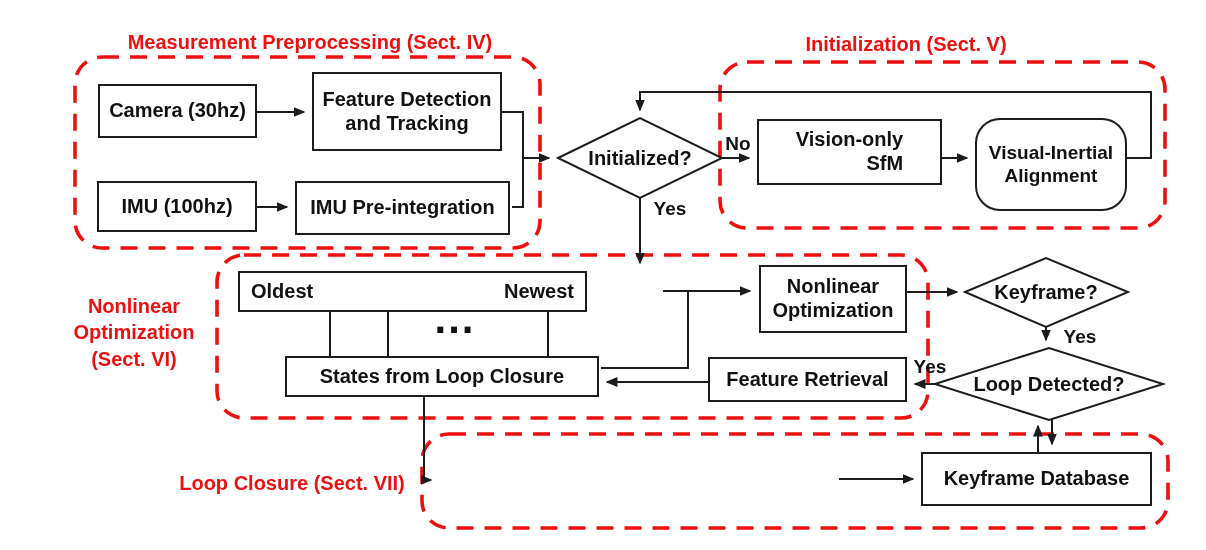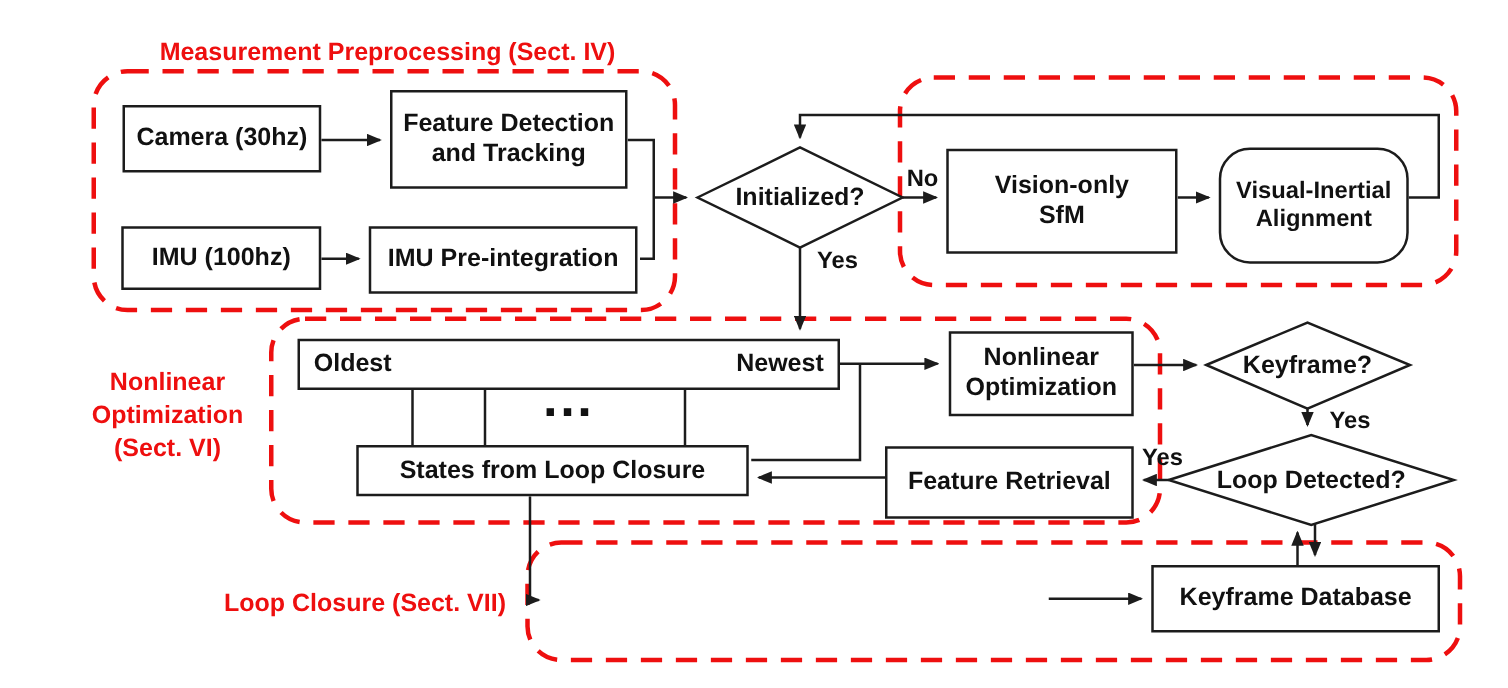--- a/index.html
+++ b/index.html
@@ -80,45 +80,46 @@
     <path class="edge" d="M330,312 V356"></path>
     <path class="edge" d="M388,312 V356"></path>
     <path class="edge" d="M548,312 V356"></path>
 
     <polygon class="diamond" points="558,158 640,118 722,158 640,198"></polygon>
     <polygon class="diamond" points="965,292 1046,258 1128,292 1046,327"></polygon>
     <polygon class="diamond" points="935,384 1049,348 1163,384 1049,420"></polygon>
   </svg>
 
   <div class="seclabel" style="left:85px;  top:29px;  width:450px;">Measurement Preprocessing (Sect. IV)</div>
+  <div class="seclabel" style="left:756px; top:31px;  width:300px;">Initialization (Sect. V)</div>
   <div class="seclabel" style="left:50px;  top:293px; width:168px;">Nonlinear
 Optimization
 (Sect. VI)</div>
   <div class="seclabel" style="left:175px; top:470px; width:234px;">Loop Closure (Sect. VII)</div>
 
   <div class="box" style="left:98px;  top:84px;  width:159px; height:54px;text-align:right;">Camera (30hz)</div>
   <div class="box" style="left:312px; top:72px;  width:190px; height:79px;">Feature Detection
 and Tracking</div>
   <div class="box" style="left:97px;  top:181px; width:160px; height:51px;">IMU (100hz)</div>
   <div class="box" style="left:295px; top:181px; width:215px; height:54px;">IMU Pre-integration</div>
-  <div class="box" style="left:757px; top:119px; width:185px; height:84px;">Vision-only
+  <div class="box" style="left:757px; top:119px; width:185px; height:66px;text-align:right;">Vision-only
 SfM</div>
   <div class="box" style="left:975px; top:118px; width:152px; height:93px; font-size:19px;border-radius:25px;">Visual-Inertial
 Alignment</div>
 
-  <div class="slidingbox" style="left:238px; top:271px; width:434px; height:41px;">
+  <div class="slidingbox" style="left:238px; top:271px; width:349px; height:41px;">
     <span>Oldest</span>
     <span>Newest</span>
   </div>
   <div class="dots" style="left:420px; top:296px; width:70px;">...</div>
 
   <div class="box" style="left:285px; top:356px; width:314px; height:41px;">States from Loop Closure</div>
   <div class="box" style="left:759px; top:265px; width:148px; height:68px;">Nonlinear
 Optimization</div>
-  <div class="box" style="left:708px; top:357px; width:199px; height:58px;">Feature Retrieval</div>
+  <div class="box" style="left:708px; top:357px; width:199px; height:45px;">Feature Retrieval</div>
   <div class="box" style="left:921px; top:452px; width:231px; height:54px;">Keyframe Database</div>
 
   <div class="tlabel" style="left:560px; top:147px; width:160px;">Initialized?</div>
   <div class="tlabel" style="left:966px; top:281px; width:160px;">Keyframe?</div>
   <div class="tlabel" style="left:944px; top:373px; width:210px;">Loop Detected?</div>
 
   <div class="elabel" style="left:720px; top:133px; width:36px;">No</div>
   <div class="elabel" style="left:648px; top:198px; width:44px;">Yes</div>
   <div class="elabel" style="left:1058px; top:326px; width:44px;">Yes</div>
   <div class="elabel" style="left:908px; top:356px; width:44px;">Yes</div>

